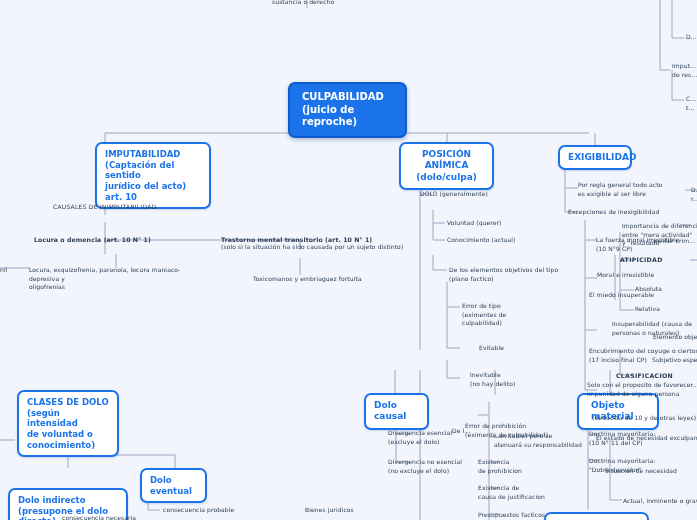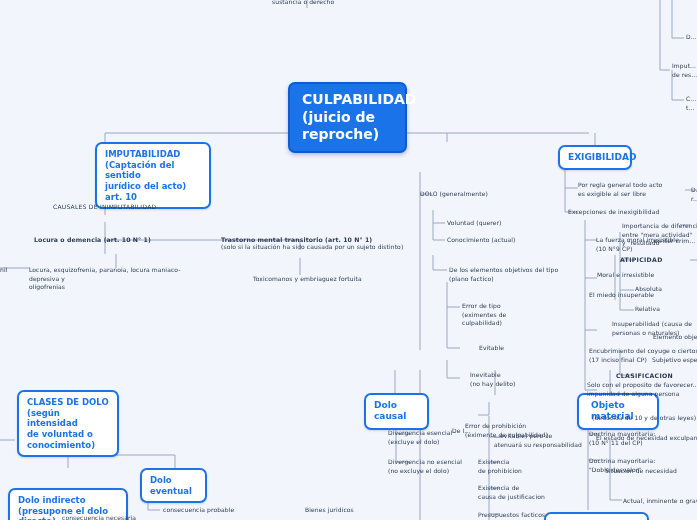--- a/index.html
+++ b/index.html
@@ -22,21 +22,21 @@
     font-weight:bold;
     line-height:1.25;
     padding:5px 8px;
     white-space:pre-line;
     box-shadow:0 1px 2px rgba(40,70,140,.18);
   }
   .node.central{
     background:#1a73e8;
     color:#ffffff;
     border-color:#0f5bd0;
-    font-size:14px;
+    font-size:10px;
     padding:7px 12px;
     box-shadow:0 2px 4px rgba(20,60,140,.3);
   }
   .node.lvl1{font-size:8.5px;}
   .node.lvl2{font-size:9px;}
   .leaf{
     position:absolute;
     color:#2b3c52;
     font-size:6px;
     line-height:1.45;
@@ -182,20 +182,22 @@
 de voluntad o
 conocimiento)</div>
 
   <div class="node lvl1" style="left:8px;top:488px;width:120px;">Dolo indirecto
 (presupone el dolo directo)</div>
   <div class="leaf" style="left:62px;top:514px;width:130px;">consecuencia necesaria</div>
 
   <div class="node lvl1" style="left:140px;top:468px;width:67px;">Dolo eventual</div>
   <div class="leaf" style="left:163px;top:506px;width:120px;">consecuencia probable</div>
 
+  <div class="node lvl2" style="left:399px;top:142px;width:95px;text-align:center;">POSICIÓN ANÍMICA
+(dolo/culpa)</div>
 
   <div class="leaf" style="left:420px;top:190px;width:120px;">DOLO (generalmente)</div>
   <div class="leaf" style="left:447px;top:219px;width:120px;">Voluntad (querer)</div>
   <div class="leaf" style="left:447px;top:236px;width:120px;">Conocimiento (actual)</div>
   <div class="leaf" style="left:449px;top:266px;width:140px;">De los elementos objetivos del tipo
 (plano factico)</div>
   <div class="leaf" style="left:462px;top:302px;width:90px;">Error de tipo
 (eximentes de
 culpabilidad)</div>
   <div class="leaf" style="left:479px;top:344px;width:90px;">Evitable</div>

